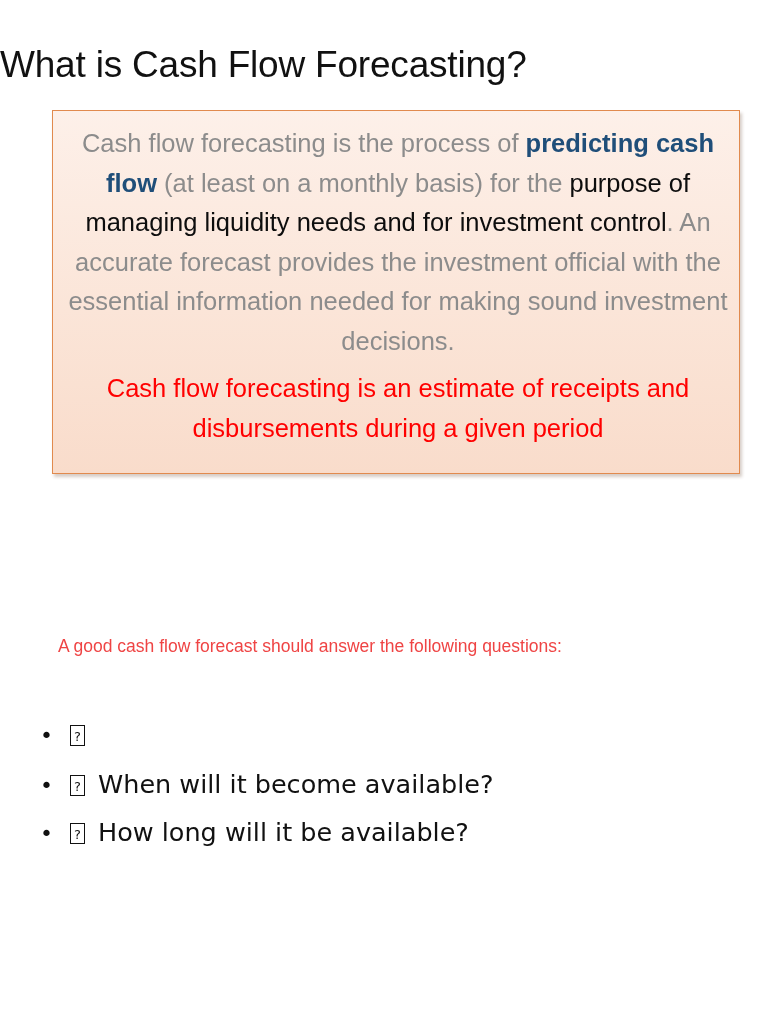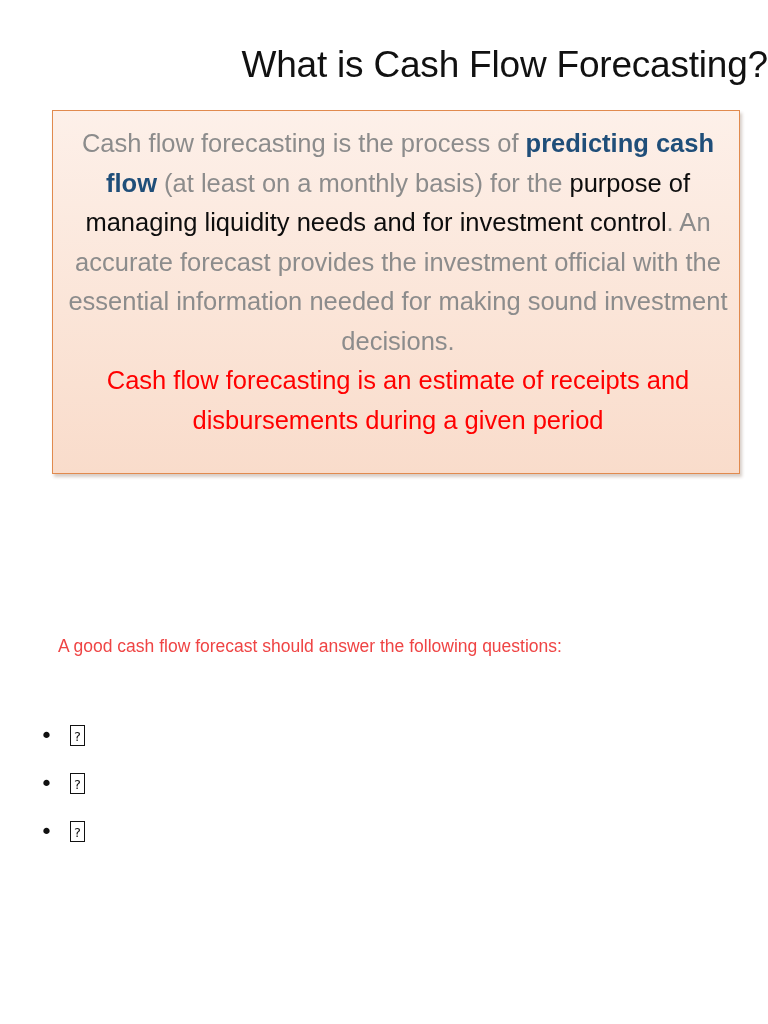--- a/index.html
+++ b/index.html
@@ -15,21 +15,21 @@
     font-family: "Liberation Sans", sans-serif;
     -webkit-font-smoothing: antialiased;
   }
 
   
   .slide-title {
     position: absolute;
     left: 0;
     top: 44px;
     width: 768px;
-    text-align: right;
+    text-align: left;
     font-family: "Liberation Sans", sans-serif;
     font-size: 37px;
     font-weight: 400;
     color: #111111;
     letter-spacing: -0.2px;
     line-height: 1.15;
   }
 
   
   .callout-box {
@@ -51,21 +51,21 @@
     font-family: "Liberation Sans", sans-serif;
     font-size: 25.5px;
     line-height: 39.5px;
     color: #8C8C8C;
     font-weight: 400;
   }
   .seg-gray   { color: #8C8C8C; font-weight: 400; }
   .seg-blue   { color: #1F4E79; font-weight: 600; }
   .seg-black  { color: #0D0D0D; font-weight: 400; }
   .callout-red {
-    margin: 0;
+    margin: 8px;
     text-align: center;
     font-family: "Liberation Sans", sans-serif;
     font-size: 25.5px;
     line-height: 39.5px;
     color: #FF0000;
     font-weight: 400;
   }
 
   
   .leadin {
@@ -157,20 +157,22 @@
 <ul class="bullet-list">
 
   <li class="bullet-item">
     <span class="bullet-dot">•</span>
     <span class="tofu-glyph"></span>
   </li>
 
   <li class="bullet-item">
     <span class="bullet-dot">•</span>
     <span class="tofu-glyph"></span>
+    <span class="bullet-text">When will it become available?</span>
   </li>
 
   <li class="bullet-item">
     <span class="bullet-dot">•</span>
     <span class="tofu-glyph"></span>
+    <span class="bullet-text">How long will it be available?</span>
   </li>
 
 </ul>
 
 </body></html>

